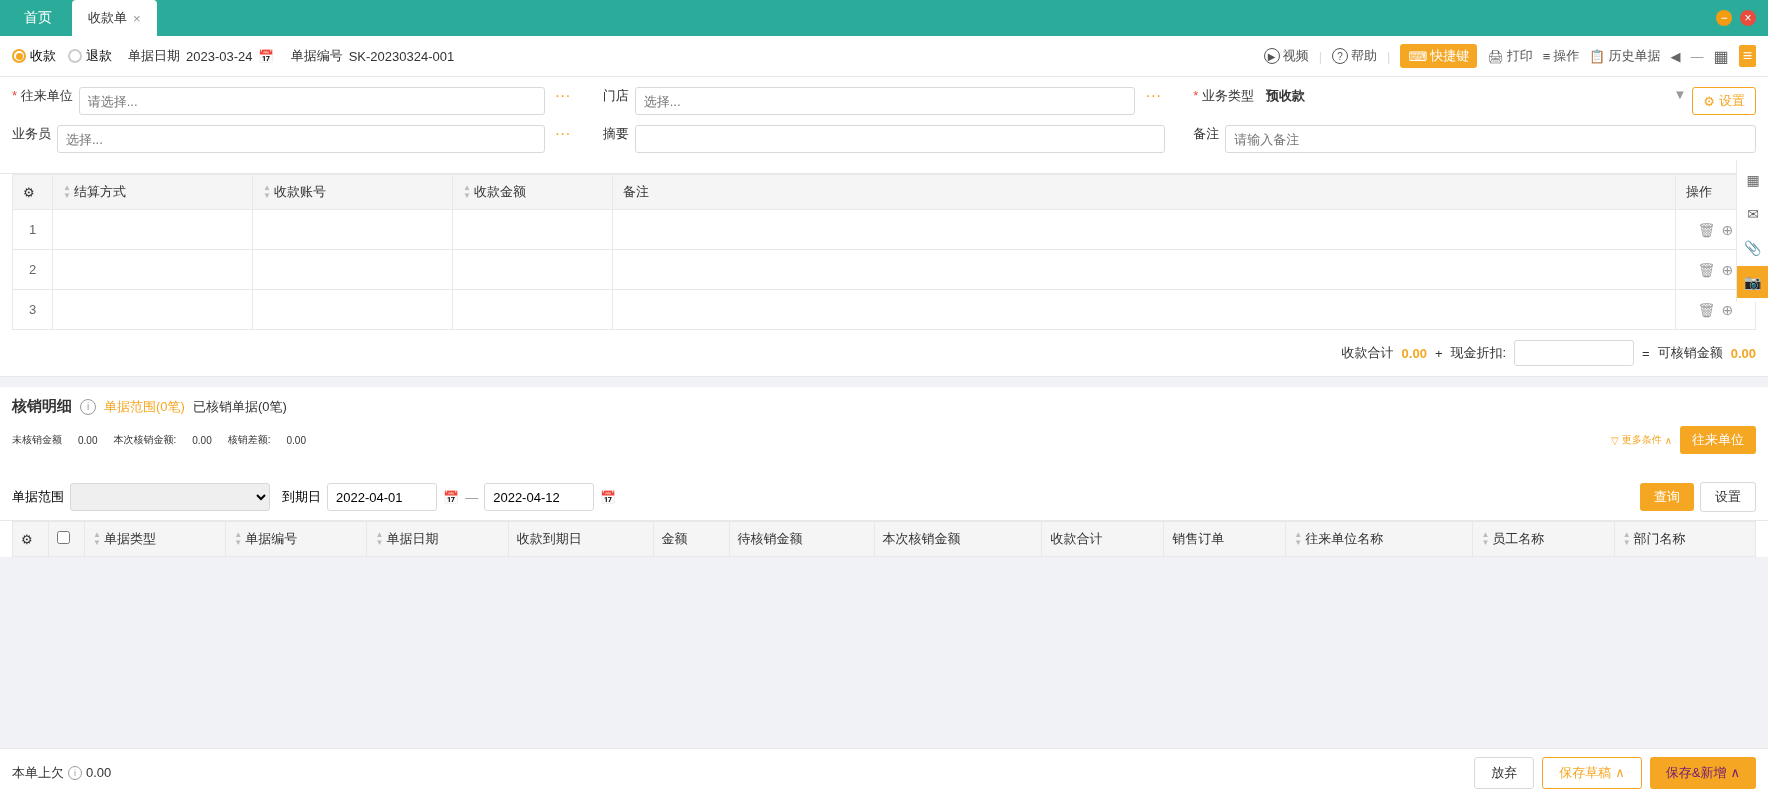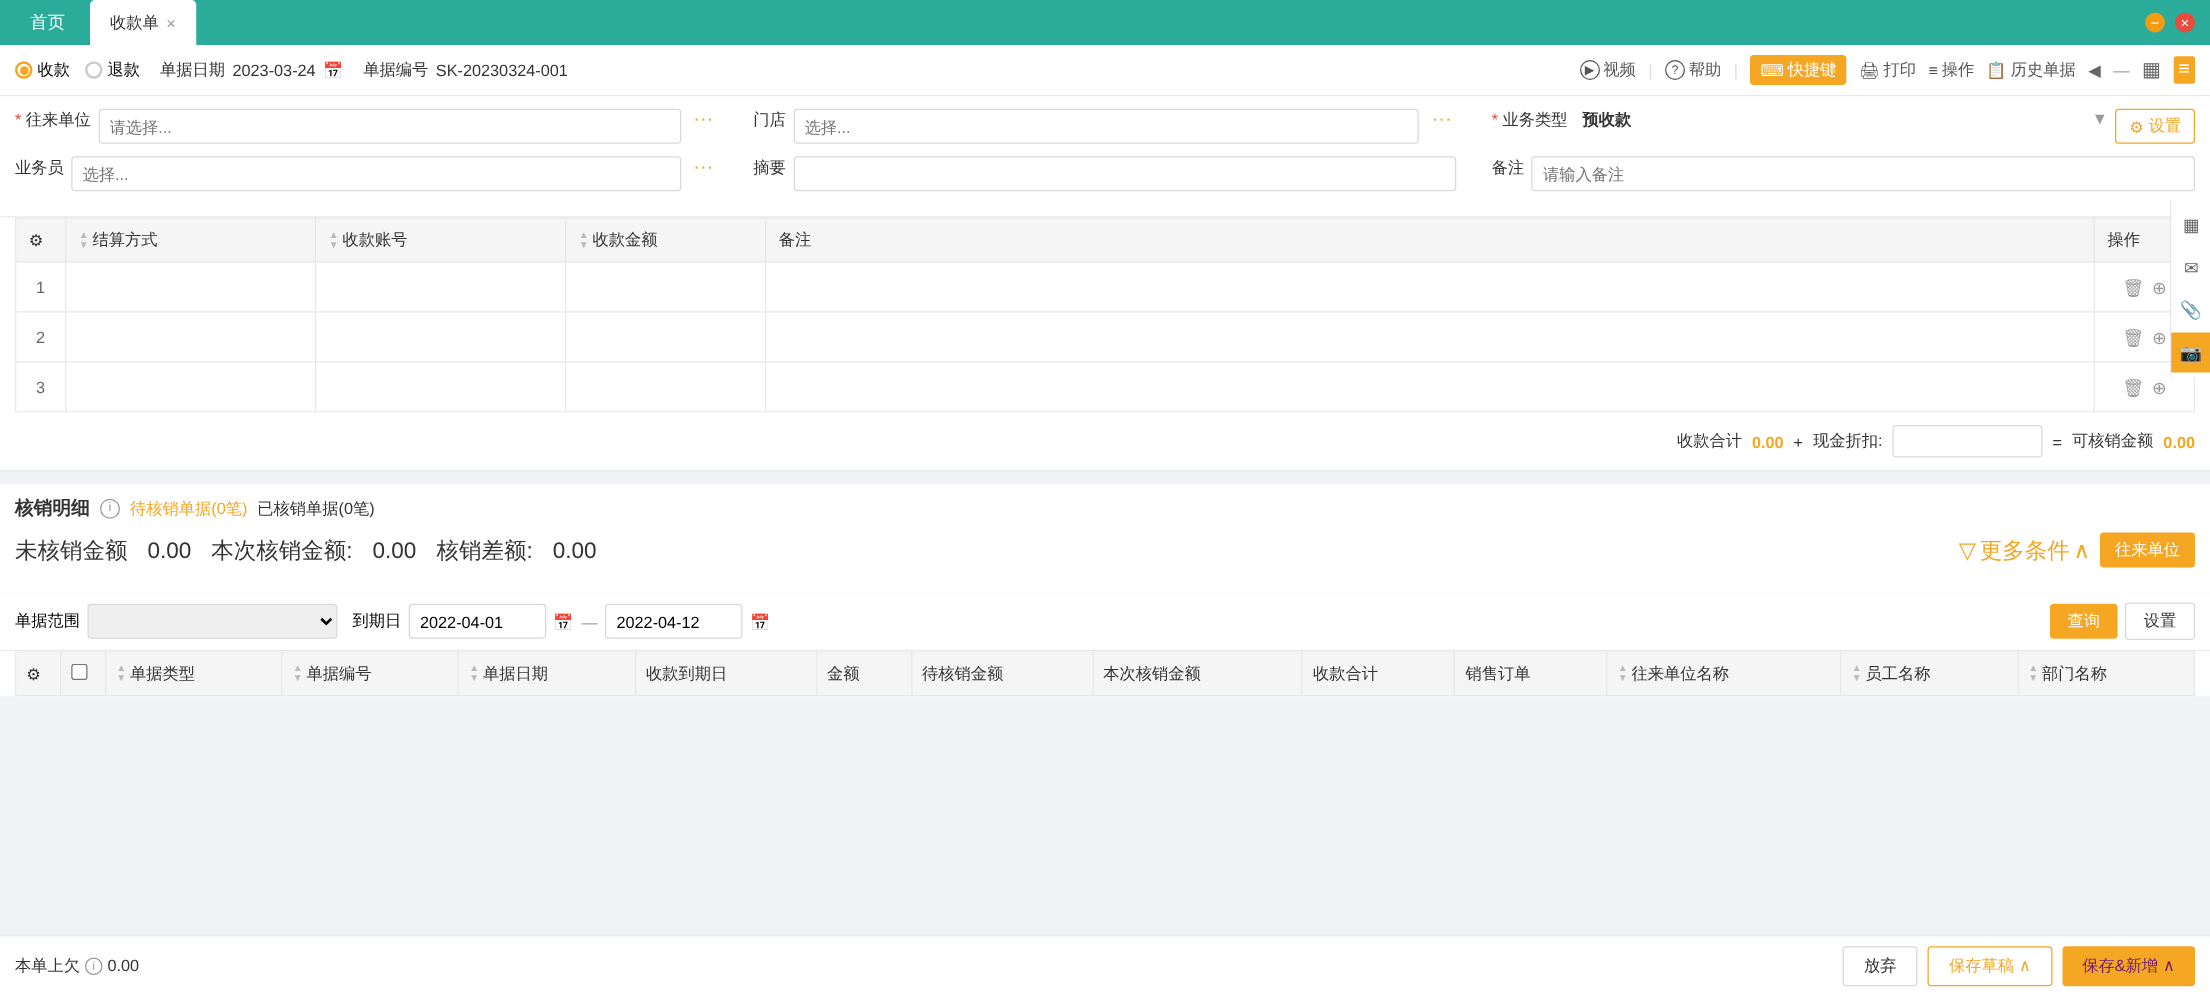--- a/index.html
+++ b/index.html
@@ -291,21 +291,21 @@
       cursor: pointer;
       font-size: 13px;
     }
     .hexiao-stats {
       display: flex;
       align-items: center;
       gap: 16px;
       margin-bottom: 10px;
       color: #333;
     }
-    .hexiao-stats span { font-size: 18px; }
+    .hexiao-stats span { font-size: 10px; }
     .hexiao-stats .num { color: #333; }
     .hexiao-right-actions {
       margin-left: auto;
       display: flex;
       align-items: center;
       gap: 8px;
     }
     .filter-btn {
       color: #f5a623;
       cursor: pointer;
@@ -693,21 +693,21 @@
   <span>可核销金额</span>
   <span class="summary-value">0.00</span>
 </div>
 
 <div class="section-divider"></div>
 
 <div class="hexiao-section">
   <div class="hexiao-header">
     <span class="hexiao-title">核销明细</span>
     <span class="hexiao-info-icon">i</span>
-    <span class="hexiao-tab">待核销单据(0笔)</span>
+    <span class="hexiao-tab">单据范围(0笔)</span>
     <span class="hexiao-tab-inactive">已核销单据(0笔)</span>
   </div>
   <div class="hexiao-stats">
     <span>未核销金额</span>
     <span class="num">0.00</span>
     <span>本次核销金额:</span>
     <span class="num">0.00</span>
     <span>核销差额:</span>
     <span class="num">0.00</span>
     <div class="hexiao-right-actions">

